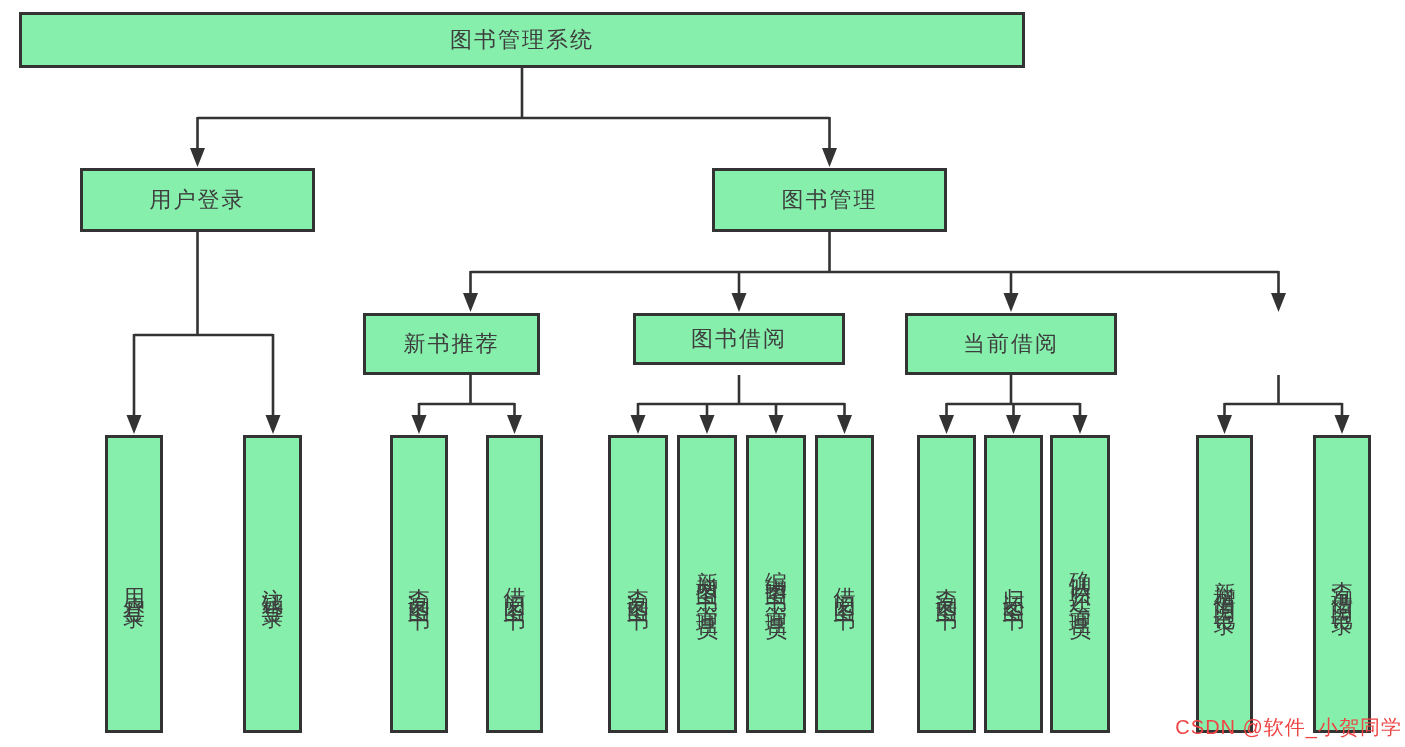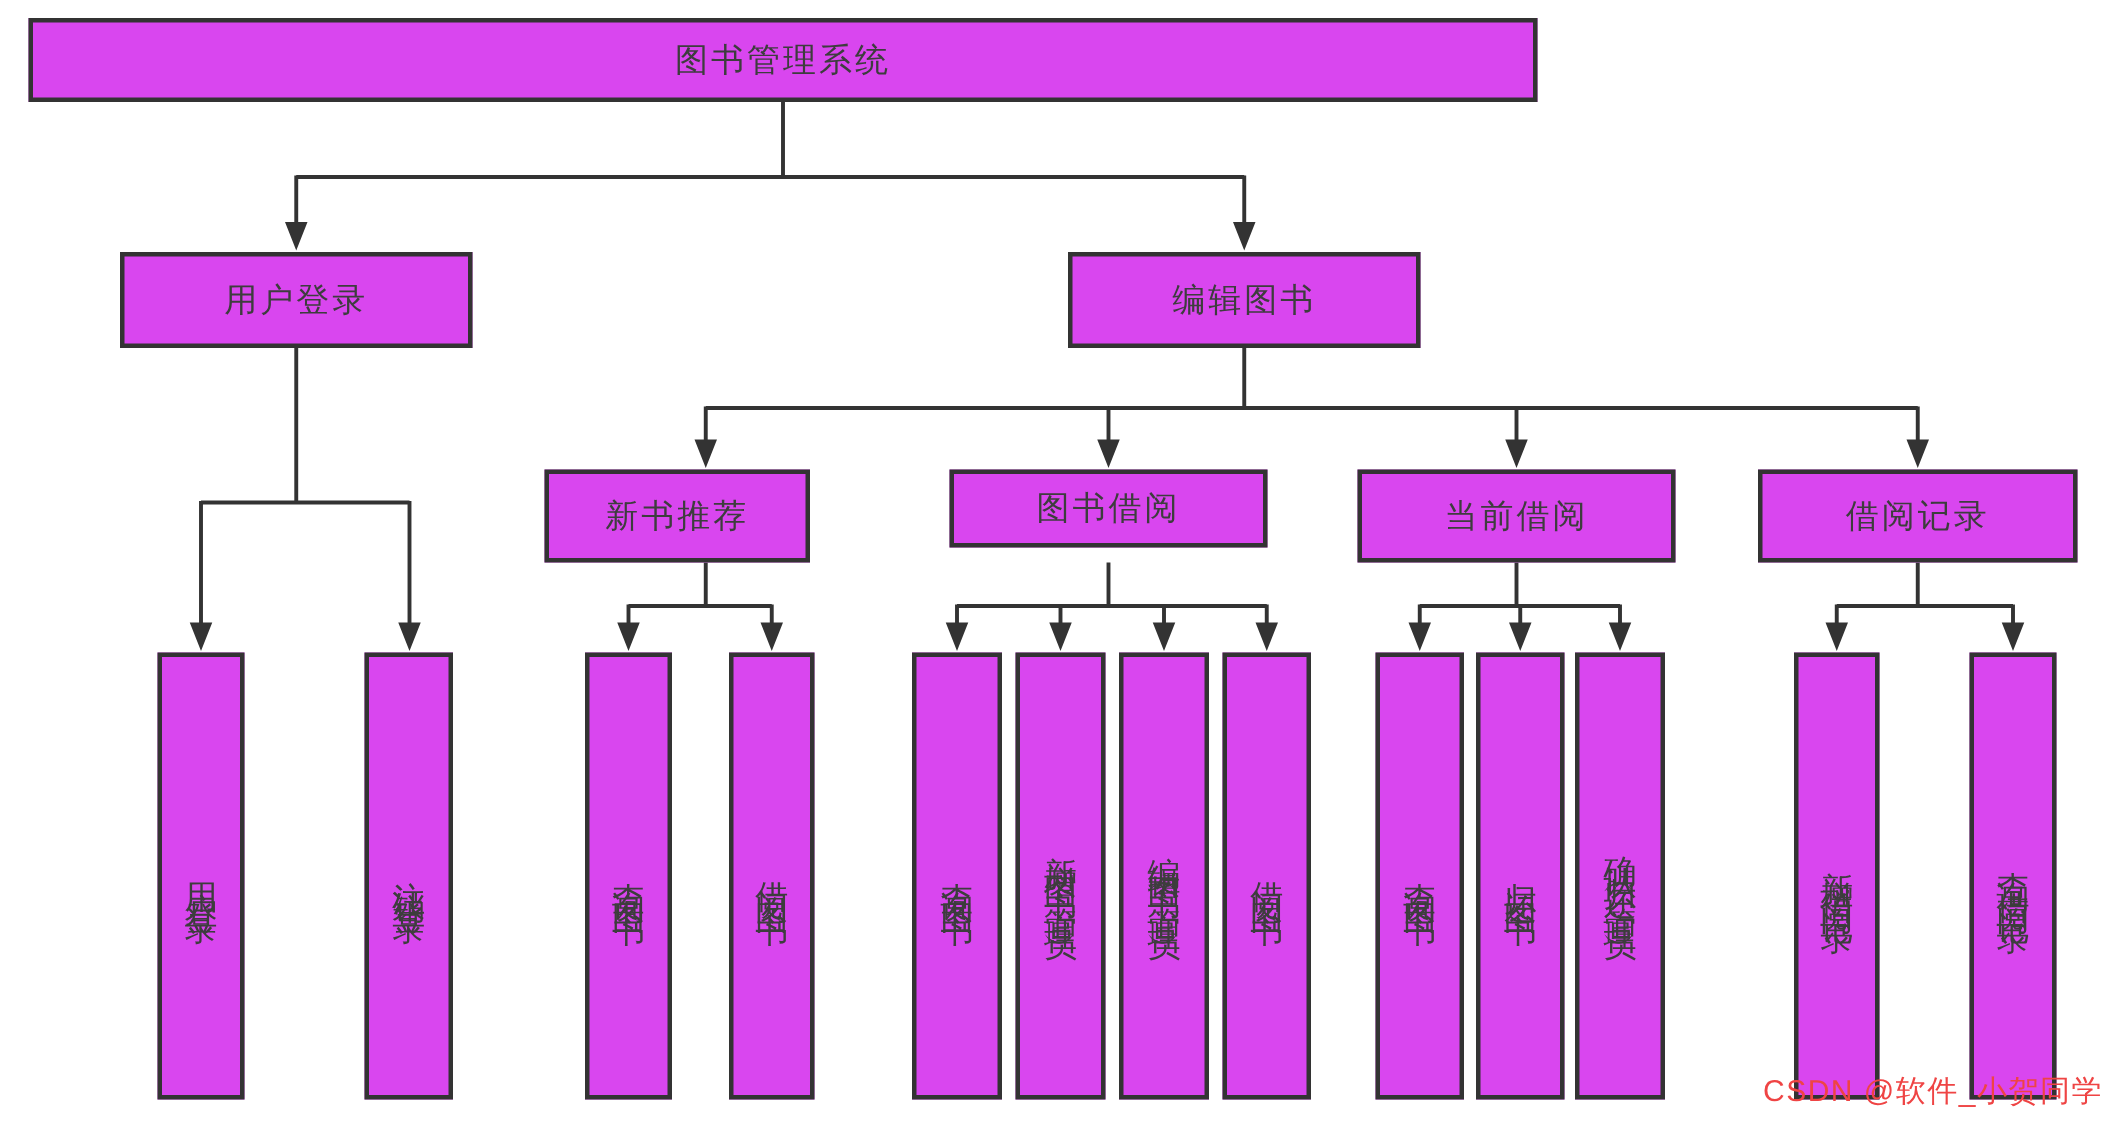--- a/index.html
+++ b/index.html
@@ -1,21 +1,21 @@
 <!DOCTYPE html>
 <html><head>
 <meta charset="utf-8">
 <style>
   html,body{margin:0;padding:0;background:#ffffff;}
   #stage{
     position:relative;width:1405px;height:747px;background:#ffffff;overflow:hidden;
     font-family:"Liberation Sans","DejaVu Sans",sans-serif;
   }
   .box{
-    position:absolute;box-sizing:border-box;border:3px solid #333333;background:#d946ef;
+    position:absolute;box-sizing:border-box;border:3px solid #333333;background:#86efac;
     display:flex;align-items:center;justify-content:center;color:#3d3d3d;
   }
   .box.h span{font-size:22px;letter-spacing:2px;white-space:nowrap;}
   .box.v span{
     writing-mode:vertical-rl;text-orientation:mixed;
     font-size:22px;letter-spacing:7px;line-height:1;white-space:nowrap;
   }
   #connectors{position:absolute;left:0;top:0;width:1405px;height:747px;pointer-events:none;}
   #watermark{
     position:absolute;top:714px;right:3px;font-size:20px;color:#ef4444;
@@ -50,34 +50,31 @@
   </svg>
 
   <div class="box h" style="left:19px;top:12px;width:1006px;height:56px">
     <span>图书管理系统</span>
   </div>
 
   <div class="box h" style="left:80px;top:168px;width:235px;height:64px">
     <span>用户登录</span>
   </div>
   <div class="box h" style="left:712px;top:168px;width:235px;height:64px">
-    <span>编辑图书</span>
+    <span>图书管理</span>
   </div>
 
   <div class="box h" style="left:363px;top:313px;width:177px;height:62px">
     <span>新书推荐</span>
   </div>
   <div class="box h" style="left:633px;top:313px;width:212px;height:52px">
     <span>图书借阅</span>
   </div>
   <div class="box h" style="left:905px;top:313px;width:212px;height:62px">
     <span>当前借阅</span>
-  </div>
-  <div class="box h" style="left:1172px;top:313px;width:213px;height:62px">
-    <span>借阅记录</span>
   </div>
 
   <div class="box v" style="left:105px;top:435px;width:58px;height:298px">
     <span>用户登录</span>
   </div>
   <div class="box v" style="left:243px;top:435px;width:59px;height:298px">
     <span>注销登录</span>
   </div>
   <div class="box v" style="left:390px;top:435px;width:58px;height:298px">
     <span>查询图书</span>

